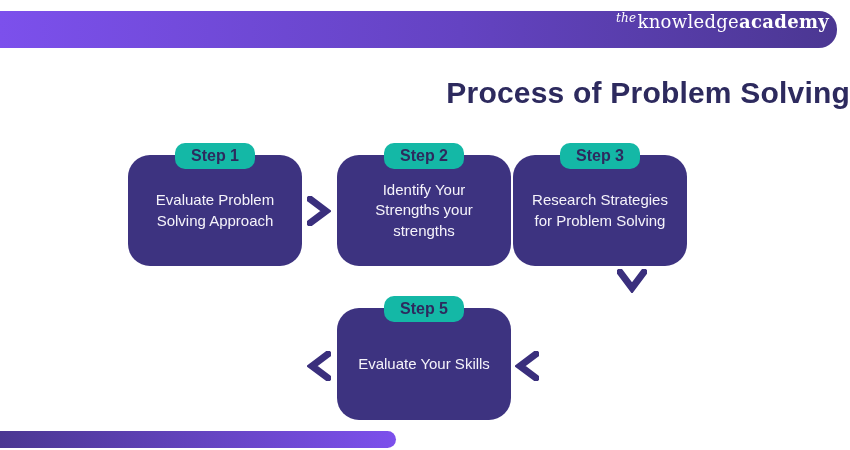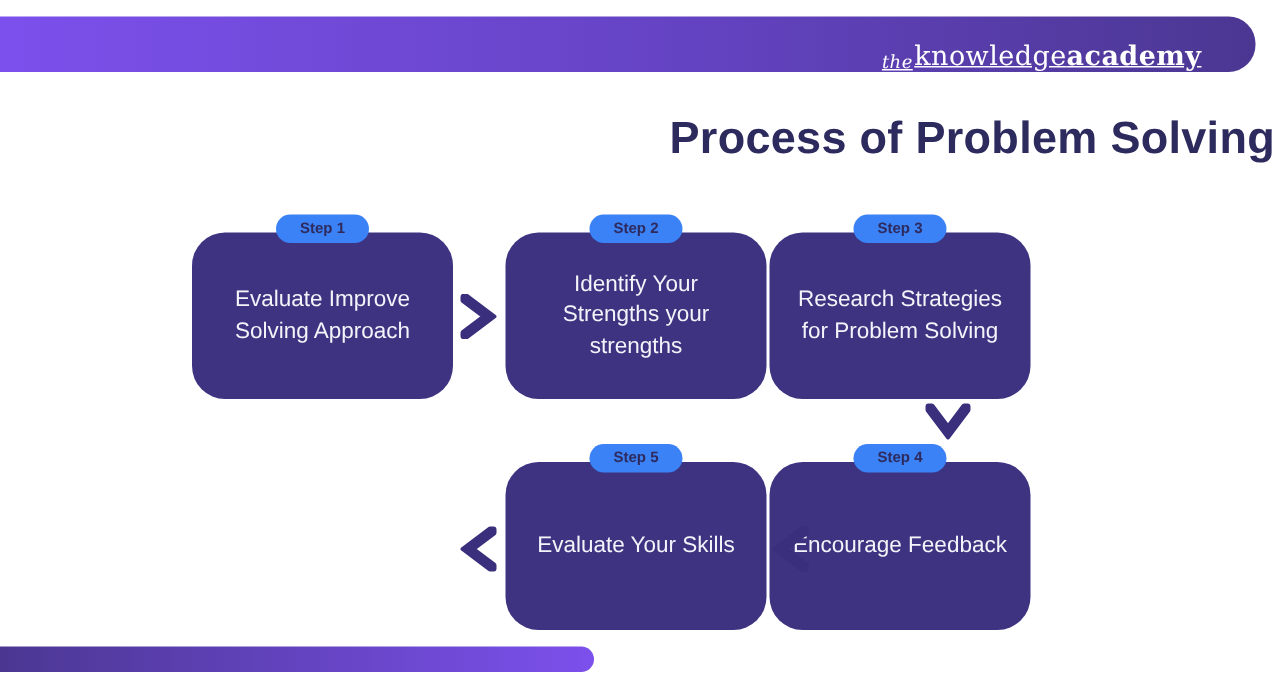--- a/index.html
+++ b/index.html
@@ -8,23 +8,23 @@
     font-family:"Liberation Sans","DejaVu Sans",sans-serif;
   }
 
   
   .topbar{
     position:absolute;left:0;top:11px;width:837px;height:37px;
     background:linear-gradient(90deg,#7C50EC 0%,#6443C2 55%,#4B3792 100%);
     border-radius:0 18px 18px 0;
   }
   .logo{
-    position:absolute;right:36px;top:0;height:37px;display:flex;align-items:flex-end;
+    position:absolute;right:8px;top:0;height:37px;display:flex;align-items:flex-start;
     color:#ffffff;font-family:"DejaVu Serif","Liberation Serif",serif;
-    font-size:18px;letter-spacing:.3px;white-space:nowrap;text-decoration:underline;
+    font-size:18px;letter-spacing:.3px;white-space:nowrap;
   }
   .logo .the{font-style:italic;font-size:12px;margin-right:1px;}
   .logo .knowledge{font-weight:400;}
   .logo .academy{font-weight:700;}
 
   
   .bottombar{
     position:absolute;left:0;top:431px;width:396px;height:17px;
     background:linear-gradient(90deg,#4B3792 0%,#7C50EC 100%);
     border-radius:0 9px 9px 0;
@@ -42,21 +42,21 @@
 
   .box{
     position:absolute;left:0;top:0;width:100%;height:100%;
     background:#3D3380;border-radius:22px;
     display:flex;align-items:center;justify-content:center;
     padding:0 14px;box-sizing:border-box;
     color:#F5F3FA;font-size:15px;font-weight:500;line-height:1.35;text-align:center;
   }
   .badge{
     position:absolute;left:50%;top:-12px;transform:translateX(-50%);
-    background:#3b82f6;color:#2E2A5E;font-size:10px;font-weight:700;
+    background:#14b8a6;color:#2E2A5E;font-size:16px;font-weight:700;
     padding:4px 16px;border-radius:10px;white-space:nowrap;z-index:2;
   }
 
   .arrow{position:absolute;width:24px;height:30px;}
   .arrow svg{display:block;width:100%;height:100%;}
   .arrow-down{width:30px;height:24px;}
 </style>
 </head>
 <body>
 
@@ -67,21 +67,21 @@
       <span class="the">the</span>
         <span class="knowledge">knowledge</span>
         <span class="academy">academy</span>
     </div>
   </div>
 
   <div class="title">Process of Problem Solving</div>
 
   <div class="step row1 c1">
     <div class="badge">Step 1</div>
-    <div class="box">Evaluate Improve Solving Approach</div>
+    <div class="box">Evaluate Problem Solving Approach</div>
   </div>
 
   <div class="arrow" style="left:307px;top:196px;">
     <svg viewBox="0 0 24 30">
         <path d="M3 3 L19 15 L3 27" fill="none" stroke="#3A2F7D" stroke-width="7" stroke-linecap="round" stroke-linejoin="miter"></path>
       </svg>
   </div>
 
   <div class="step row1 c2">
     <div class="badge">Step 2</div>
@@ -98,24 +98,20 @@
     <div class="badge">Step 3</div>
     <div class="box">Research Strategies for Problem Solving</div>
   </div>
 
   <div class="arrow arrow-down" style="left:617px;top:269px;">
     <svg viewBox="0 0 30 24">
         <path d="M3 3 L15 19 L27 3" fill="none" stroke="#3A2F7D" stroke-width="7" stroke-linecap="round" stroke-linejoin="miter"></path>
       </svg>
   </div>
 
-  <div class="step row2 c3">
-    <div class="badge">Step 4</div>
-    <div class="box">Encourage Feedback</div>
-  </div>
 
   <div class="arrow" style="left:515px;top:351px;">
     <svg viewBox="0 0 24 30">
         <path d="M21 3 L5 15 L21 27" fill="none" stroke="#3A2F7D" stroke-width="7" stroke-linecap="round" stroke-linejoin="miter"></path>
       </svg>
   </div>
 
   <div class="step row2 c2">
     <div class="badge">Step 5</div>
     <div class="box">Evaluate Your Skills</div>

